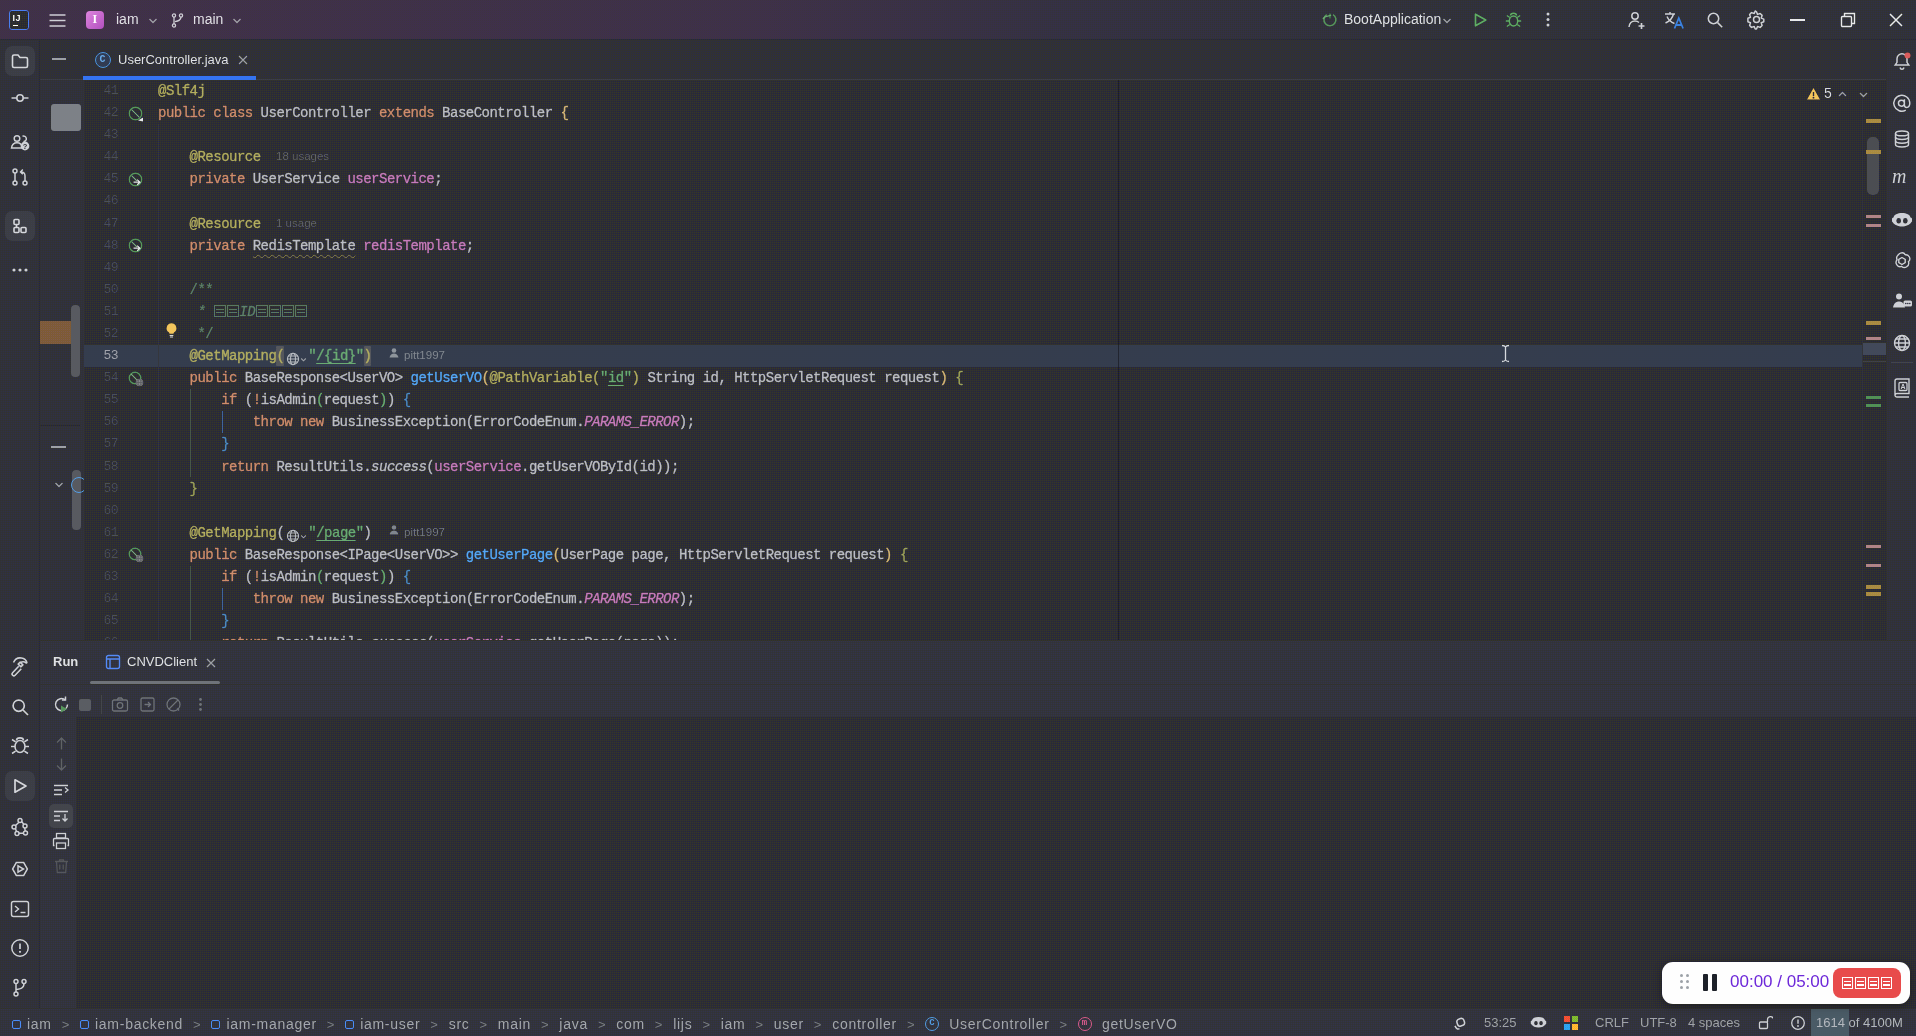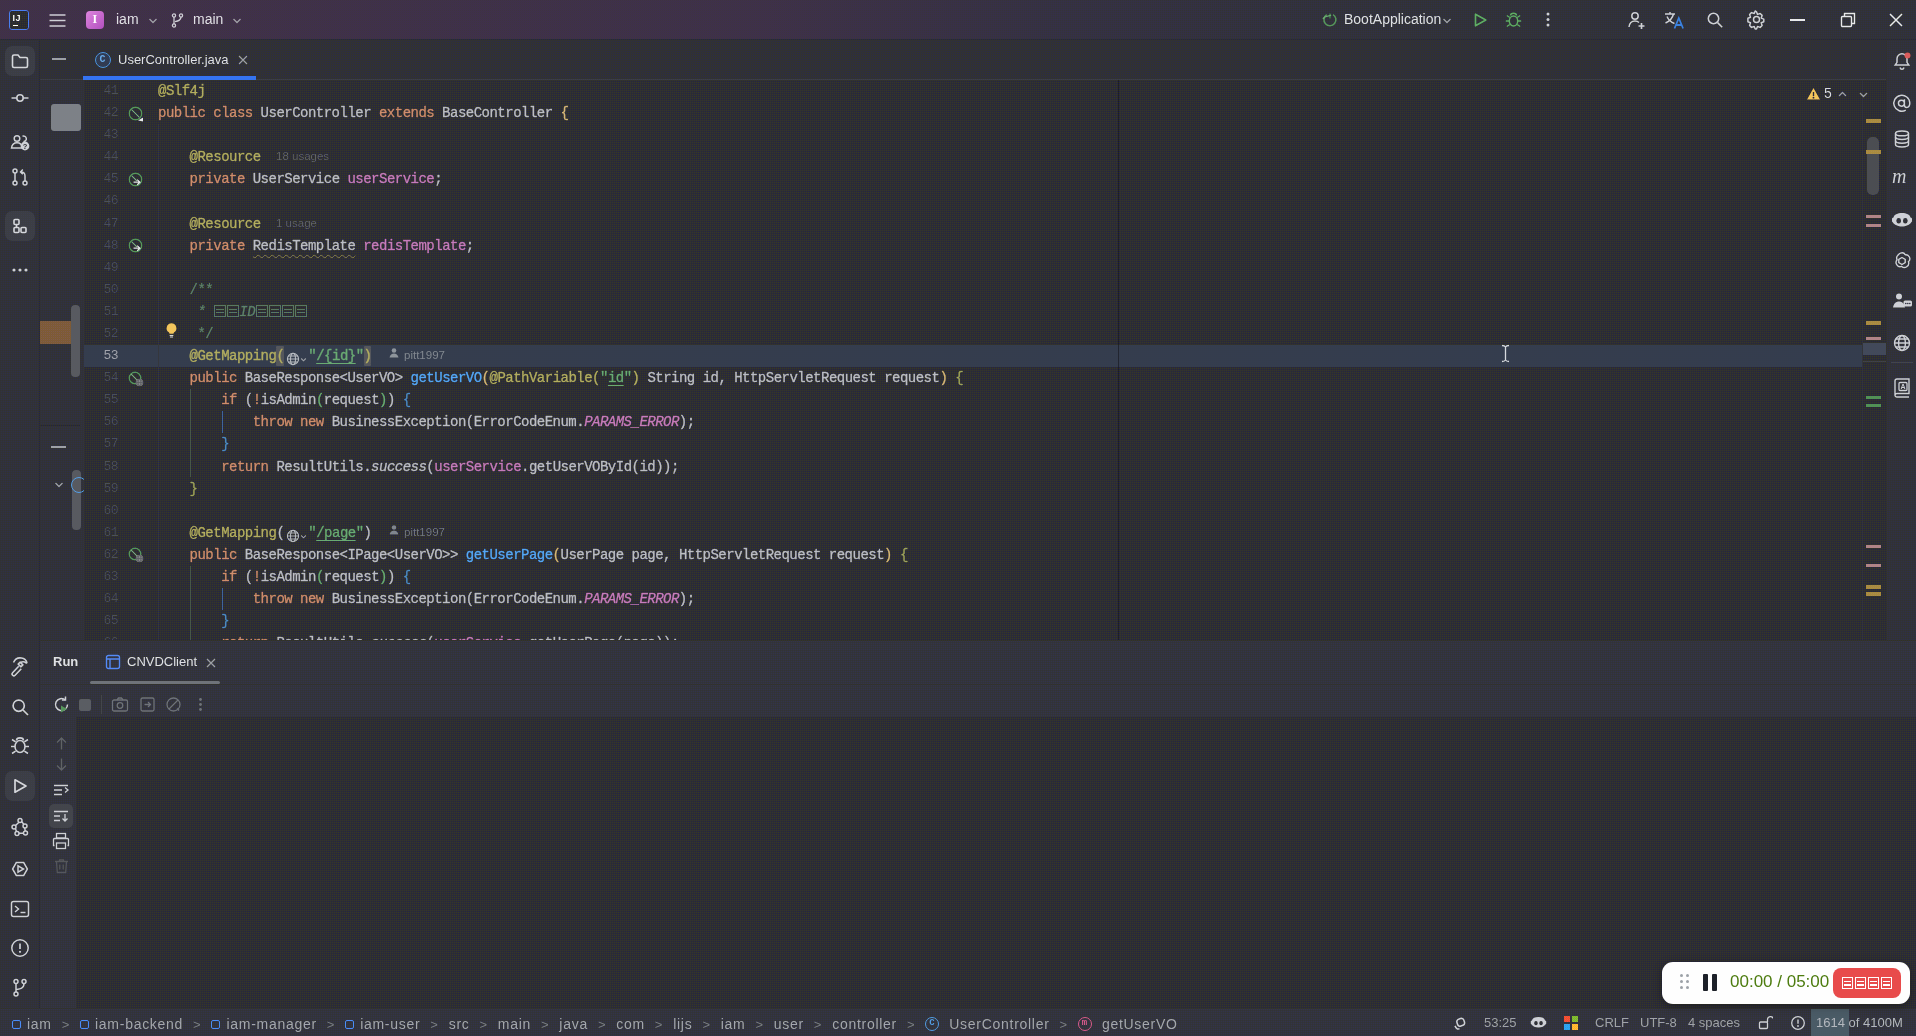--- a/index.html
+++ b/index.html
@@ -745,21 +745,21 @@
         <span style="width:3px;height:3px;background:#9DA2A8;border-radius:50%"></span>
           <span style="width:3px;height:3px;background:#9DA2A8;border-radius:50%"></span>
         <span style="width:3px;height:3px;background:#9DA2A8;border-radius:50%"></span>
           <span style="width:3px;height:3px;background:#9DA2A8;border-radius:50%"></span>
         <span style="width:3px;height:3px;background:#9DA2A8;border-radius:50%"></span>
           <span style="width:3px;height:3px;background:#9DA2A8;border-radius:50%"></span>
       </div>
     </div>
     <div class="abs" style="left:41px;top:12px;width:5px;height:17px;background:#1D2129;border-radius:1px;"></div>
     <div class="abs" style="left:50px;top:12px;width:5px;height:17px;background:#1D2129;border-radius:1px;"></div>
-    <span class="abs" style="left:68px;top:10px;font-size:17px;color:#4d7c0f;">00:00 / 05:00</span>
+    <span class="abs" style="left:68px;top:10px;font-size:17px;color:#6d28d9;">00:00 / 05:00</span>
     <div class="abs" style="left:171px;top:6px;width:68px;height:30px;background:#E84B4B;border-radius:8px;display:flex;align-items:center;justify-content:center;gap:2px;">
       <span class="cjkw"></span>
         <span class="cjkw"></span>
         <span class="cjkw"></span>
         <span class="cjkw"></span>
     </div>
   </div>
   <div id="dither"></div>
 </div>
 

